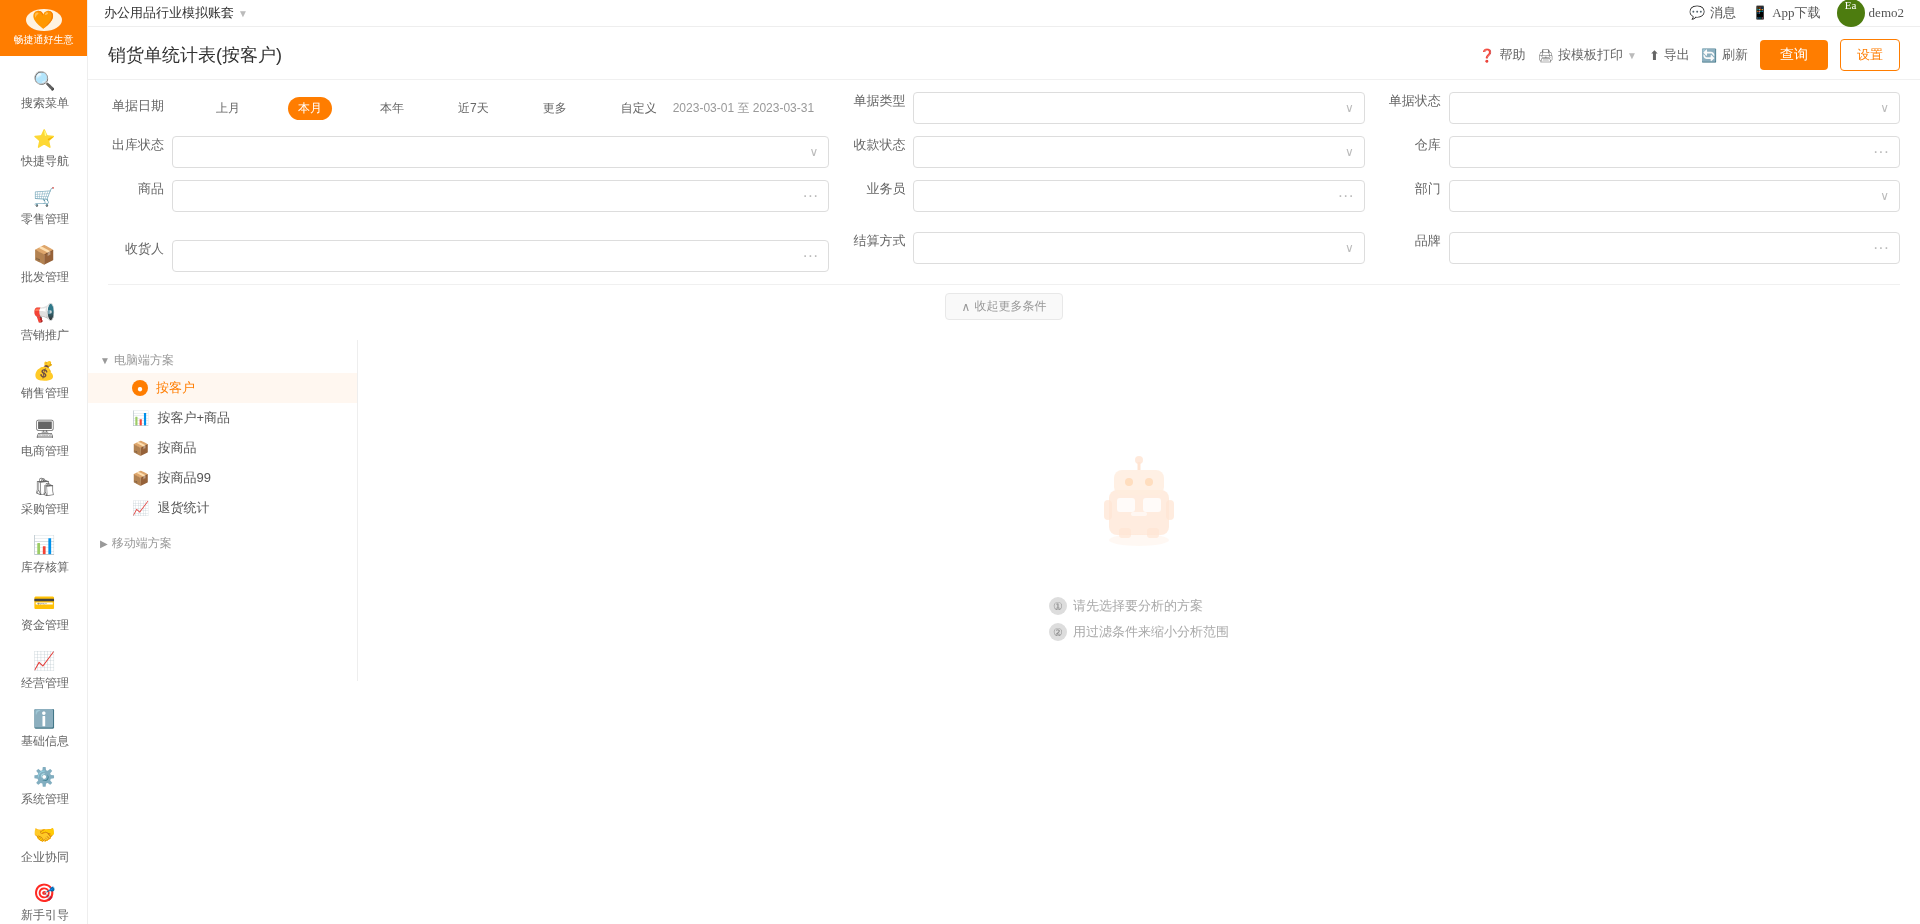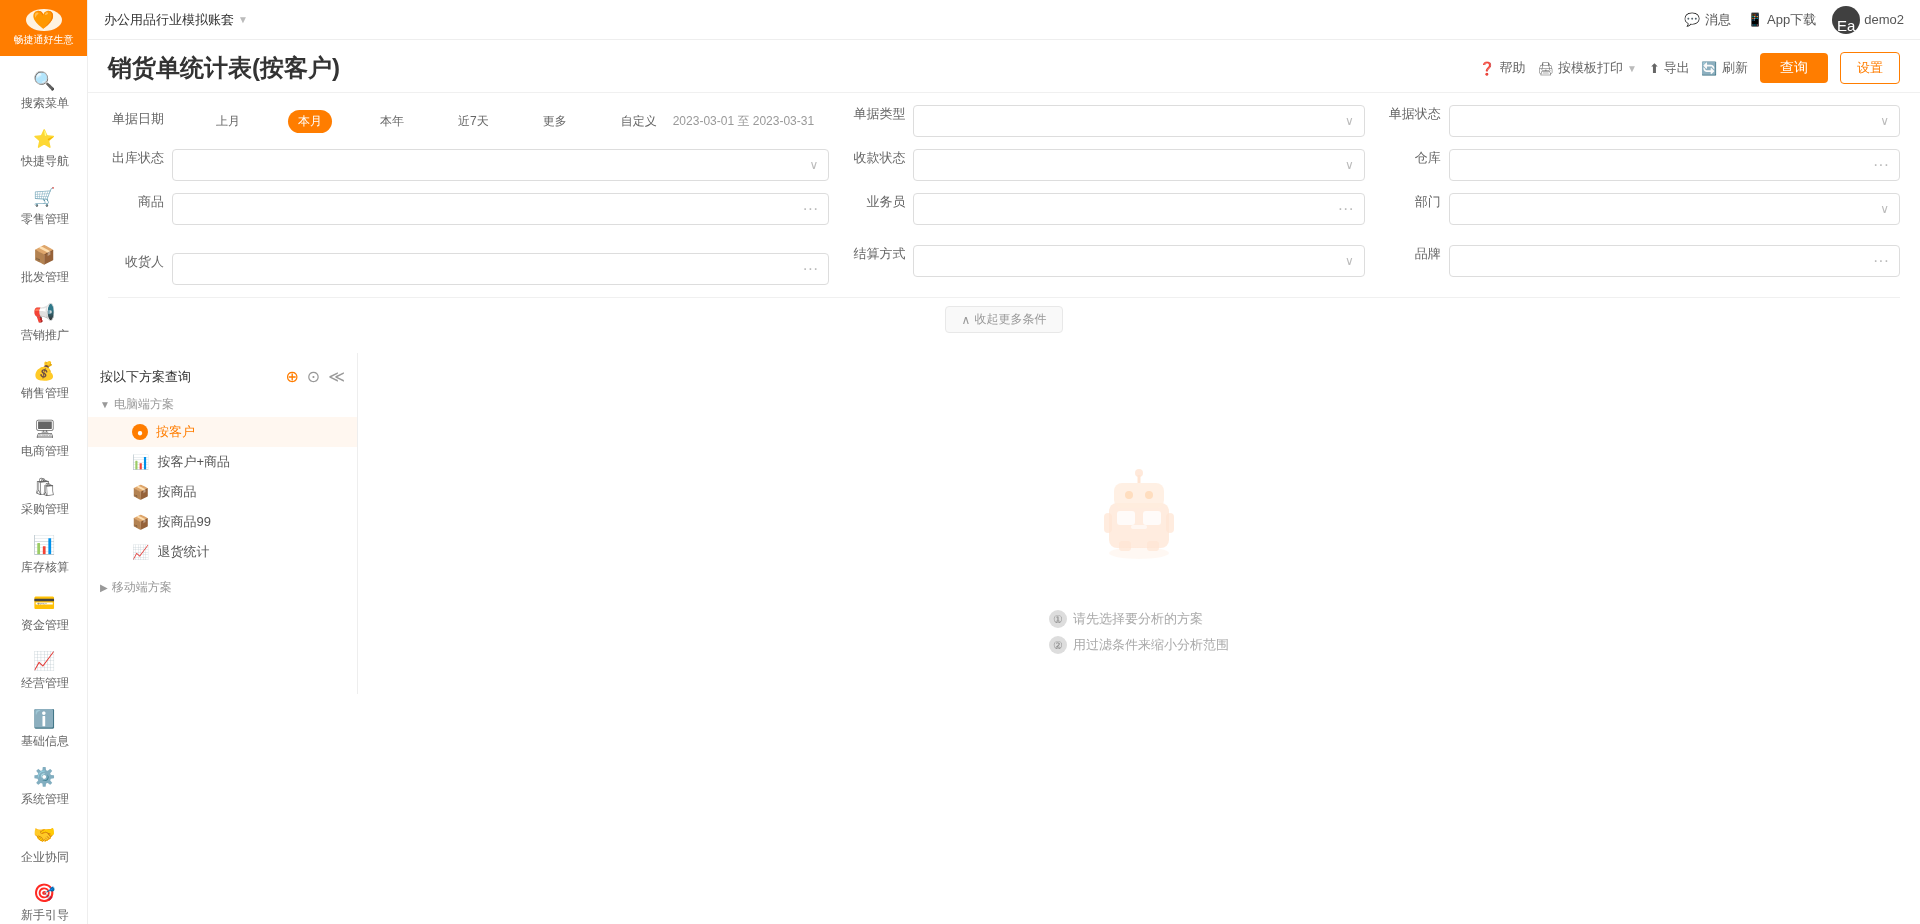--- a/index.html
+++ b/index.html
@@ -11,36 +11,36 @@
     .logo-icon { width: 36px; height: 36px; background: #fff3e0; border-radius: 50%; display: flex; align-items: center; justify-content: center; font-size: 18px; }
     .logo-text { color: #fff; font-size: 10px; margin-top: 2px; }
     .sidebar-nav { width: 100%; display: flex; flex-direction: column; align-items: center; padding: 6px 0; flex: 1; overflow-y: auto; }
     .sidebar-item { width: 100%; display: flex; flex-direction: column; align-items: center; padding: 8px 4px; cursor: pointer; color: #666; font-size: 12px; border-left: 3px solid transparent; }
     .sidebar-item .s-icon { font-size: 18px; margin-bottom: 3px; }
 
     
     .main-area { flex: 1; display: flex; flex-direction: column; overflow: hidden; }
 
     
-    .top-header { height: 40px; background: #fff; display: flex; align-items: center; padding: 0 16px; border-bottom: 1px solid #eee; justify-content: space-between; flex-shrink: 0; }
+    .top-header { height: 27px; background: #fff; display: flex; align-items: center; padding: 0 16px; border-bottom: 1px solid #eee; justify-content: space-between; flex-shrink: 0; font-family: Liberation Serif, serif; }
     .header-left { display: flex; align-items: center; gap: 8px; color: #333; font-size: 13px; }
     .breadcrumb-select { display: flex; align-items: center; gap: 4px; cursor: pointer; }
     .header-right { display: flex; align-items: center; gap: 16px; color: #555; font-size: 13px; }
     .header-right-item { display: flex; align-items: center; gap: 4px; cursor: pointer; }
-    .avatar { width: 28px; height: 28px; border-radius: 50%; background: #404040; display: flex; align-items: flex-end; justify-content: center; color: #fff; font-size: 15px; }
+    .avatar { width: 28px; height: 28px; border-radius: 50%; background: #4d7c0f; display: flex; align-items: flex-start; justify-content: center; color: #fff; font-size: 11px; }
     .tab-item { height: 40px; display: flex; align-items: center; padding: 0 16px; cursor: pointer; font-size: 13px; color: #666; background: #f0f0f0; border-right: 1px solid #ddd; gap: 6px; }
     .tab-item.active { background: #fff; color: #333; border-top: 2px solid #00bcd4; }
     .tab-item:first-child { background: #fff; color: #333; border-top: 2px solid transparent; }
 
     
     .page-content { flex: 1; overflow-y: auto; background: #fff; }
 
     
     .page-title-bar { display: flex; align-items: center; justify-content: space-between; padding: 12px 20px 8px; border-bottom: 1px solid #f0f0f0; }
-    .page-title { font-size: 24px; font-weight: 700; color: #333; }
+    .page-title { font-size: 18px; font-weight: 400; color: #333; }
     .page-actions { display: flex; align-items: center; gap: 12px; color: #666; font-size: 13px; }
     .page-action-item { display: flex; align-items: center; gap: 4px; cursor: pointer; }
     .btn-query { background: #ff7d00; color: #fff; border: none; border-radius: 4px; padding: 6px 20px; cursor: pointer; font-size: 14px; }
     .btn-set { background: #fff; color: #ff7d00; border: 1px solid #ff7d00; border-radius: 4px; padding: 6px 16px; cursor: pointer; font-size: 13px; }
 
     
     .filter-panel { padding: 12px 20px; background: #fff; }
     .filter-row { display: flex; align-items: center; margin-bottom: 12px; gap: 0; }
     .filter-item { display: flex; align-items: flex-start; flex: 1; min-width: 0; }
     .filter-label { color: #666; font-size: 13px; white-space: nowrap; margin-right: 8px; min-width: 56px; text-align: right; }
@@ -325,28 +325,20 @@
         <div class="collapse-btn">
           <span>∧</span>
           <span>收起更多条件</span>
         </div>
       </div>
     </div>
 
     <div class="content-split">
 
       <div class="left-panel">
-        <div class="left-panel-header">
-          <span class="left-panel-title">按以下方案查询</span>
-          <div class="left-panel-actions">
-            <span title="添加" style="color:#ff7d00;cursor:pointer;font-size:16px;">⊕</span>
-            <span title="编辑" style="cursor:pointer;font-size:16px;">⊙</span>
-            <span title="收起" style="cursor:pointer;font-size:16px;">≪</span>
-          </div>
-        </div>
 
         <div class="tree-group-label">
           <span style="font-size:10px;">▼</span>
           <span>电脑端方案</span>
         </div>
 
         <div class="tree-sub-item active">
           <span style="width:16px;height:16px;background:#ff7d00;border-radius:50%;display:inline-flex;align-items:center;justify-content:center;color:#fff;font-size:10px;">●</span>
           <span>按客户</span>
         </div>

